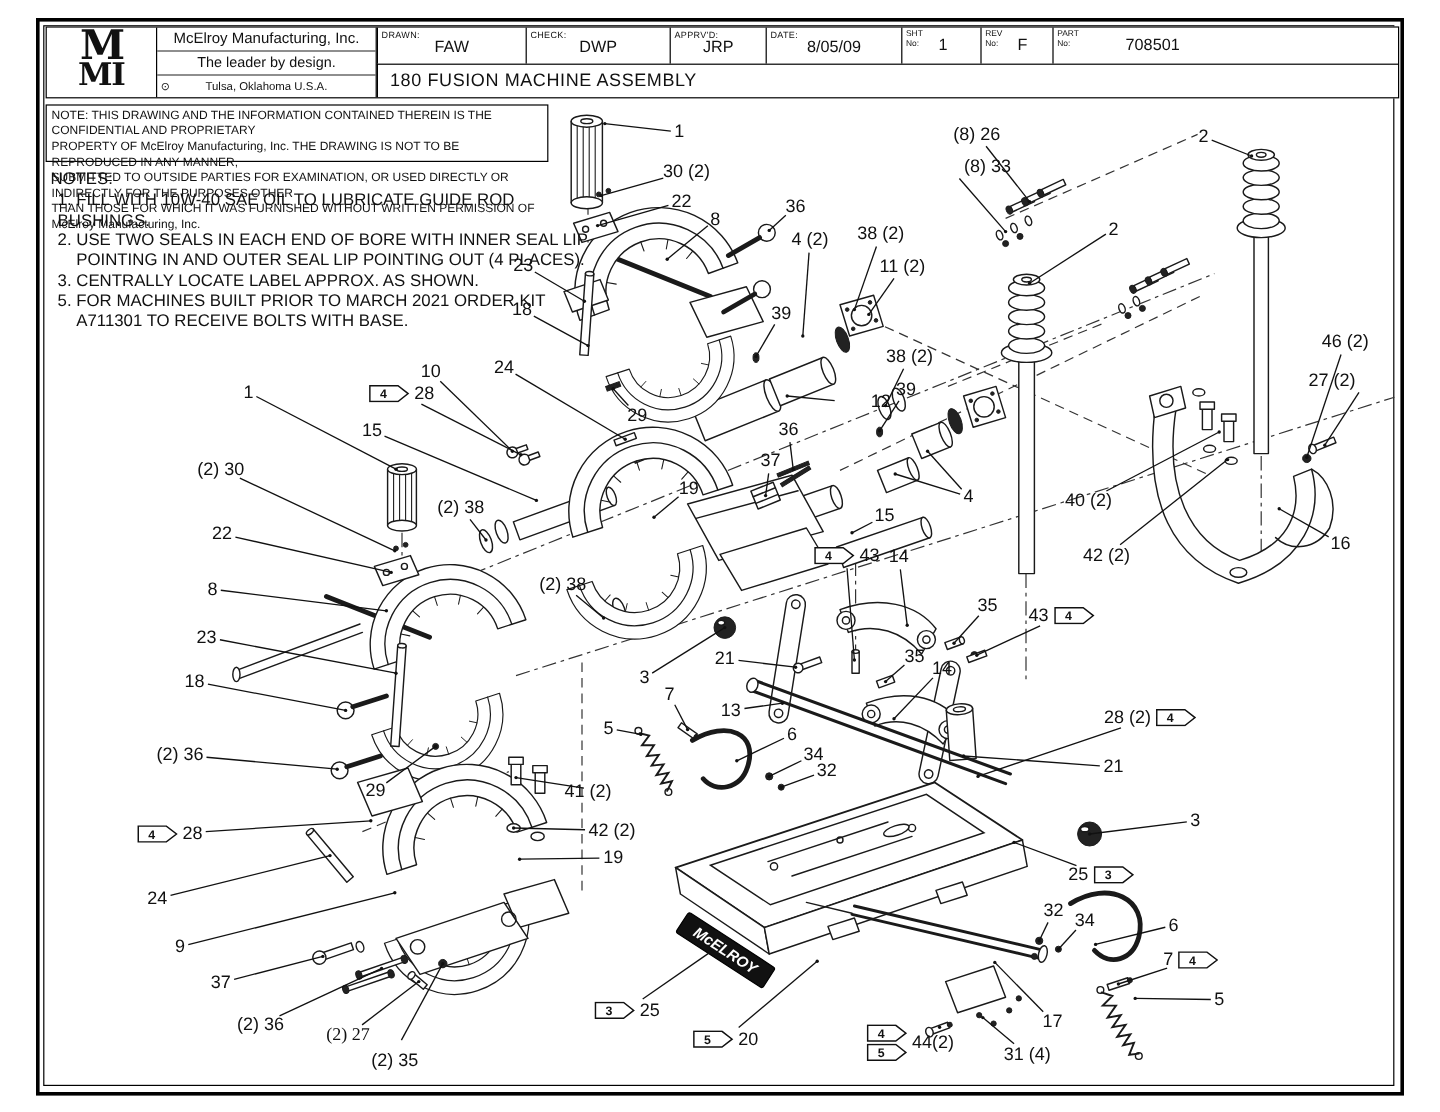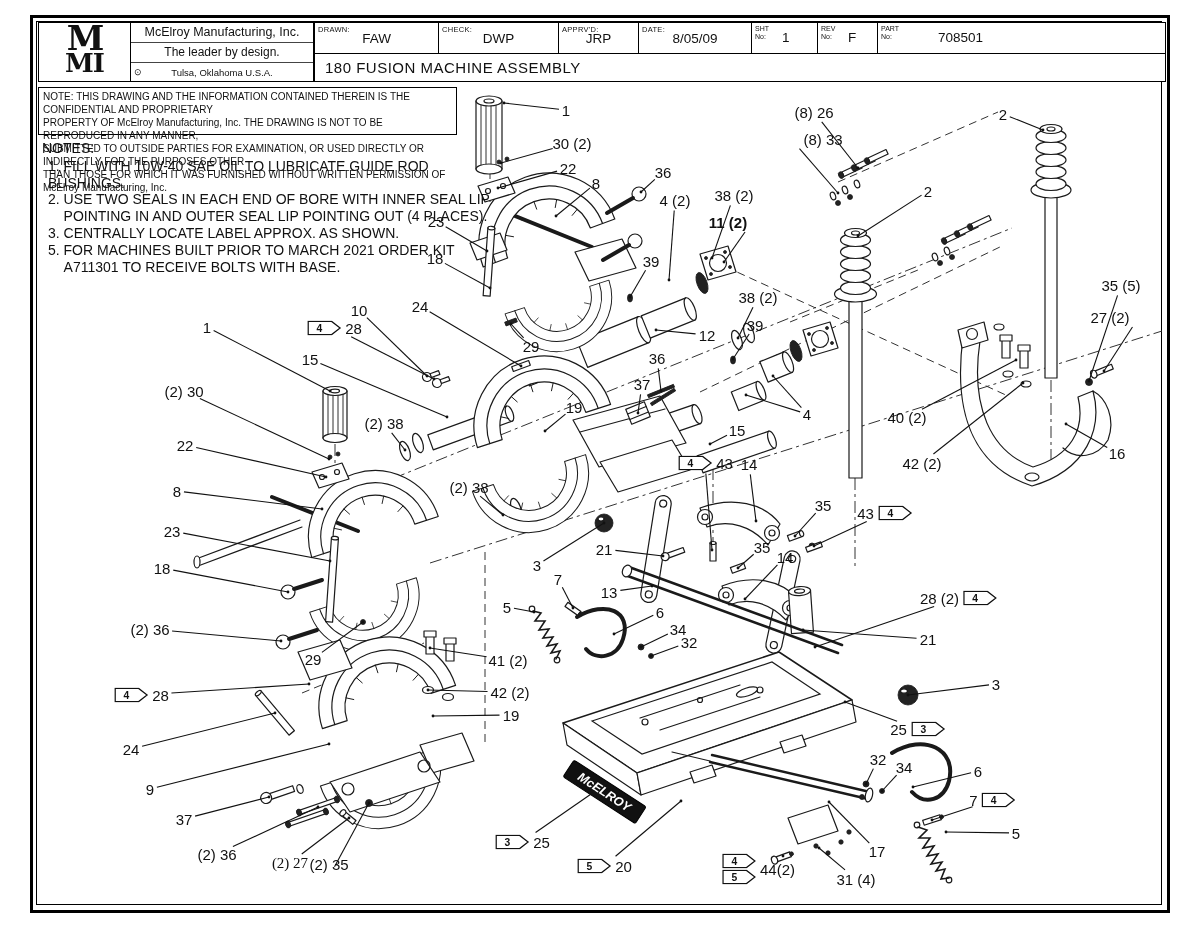--- a/index.html
+++ b/index.html
@@ -658,21 +658,21 @@
       </div>
       <div class="callout" style="left: 435px; top: 258px;">
         <span class="ct">18</span>
       </div>
       <div class="callout" style="left: 675px; top: 200px;">
         <span class="ct">4 (2)</span>
       </div>
       <div class="callout" style="left: 734px; top: 195px;">
         <span class="ct">38 (2)</span>
       </div>
-      <div class="callout" style="left: 728px; top: 222px; font-weight: bold;">
+      <div class="callout" style="left: 752px; top: 222px;">
         <span class="ct">11 (2)</span>
       </div>
       <div class="callout" style="left: 651px; top: 261px;">
         <span class="ct">39</span>
       </div>
       <div class="callout" style="left: 814px; top: 112px;">
         <span class="ct">(8) 26</span>
       </div>
       <div class="callout" style="left: 823px; top: 139px;">
         <span class="ct">(8) 33</span>
@@ -685,21 +685,21 @@
       </div>
       <div class="callout" style="left: 359px; top: 310px;">
         <span class="ct">10</span>
       </div>
       <div class="callout" style="left: 420px; top: 306px;">
         <span class="ct">24</span>
       </div>
       <div class="callout" style="left: 531px; top: 346px;">
         <span class="ct">29</span>
       </div>
-      <div class="callout" style="left: 707px; top: 335px; align-items: center;">
+      <div class="callout" style="left: 734px; top: 335px; align-items: center;">
         <span class="ct">12</span>
       </div>
       <div class="callout" style="left: 758px; top: 297px;">
         <span class="ct">38 (2)</span>
       </div>
       <div class="callout" style="left: 755px; top: 325px;">
         <span class="ct">39</span>
       </div>
       <div class="callout" style="left: 310px; top: 359px;">
         <span class="ct">15</span>
@@ -808,21 +808,21 @@
       </div>
       <div class="callout" style="left: 660px; top: 612px;">
         <span class="ct">6</span>
       </div>
       <div class="callout" style="left: 678px; top: 629px;">
         <span class="ct">34</span>
       </div>
       <div class="callout" style="left: 689px; top: 642px;">
         <span class="ct">32</span>
       </div>
-      <div class="callout" style="left: 508px; top: 660px;">
+      <div class="callout" style="left: 490px; top: 660px;">
         <span class="ct">41 (2)</span>
       </div>
       <div class="callout" style="left: 510px; top: 692px;">
         <span class="ct">42 (2)</span>
       </div>
       <div class="callout" style="left: 511px; top: 715px;">
         <span class="ct">19</span>
       </div>
       <div class="callout" style="left: 141px; top: 695px;">
         <span class="flagcol">
@@ -843,21 +843,21 @@
       </div>
       <div class="callout" style="left: 184px; top: 819px;">
         <span class="ct">37</span>
       </div>
       <div class="callout" style="left: 217px; top: 854px;">
         <span class="ct">(2) 36</span>
       </div>
       <div class="callout" style="left: 290px; top: 863px; font-family: Liberation Serif, serif;">
         <span class="ct">(2) 27</span>
       </div>
-      <div class="callout" style="left: 329px; top: 864px;">
+      <div class="callout" style="left: 329px; top: 884px;">
         <span class="ct">(2) 35</span>
       </div>
       <div class="callout" style="left: 522px; top: 842px;">
         <span class="flagcol">
           <span class="flag">
             <svg viewBox="0 0 36 16">
               <polygon points="1,1 26,1 35,8 26,15 1,15"></polygon>
               <text x="13" y="12">3</text>
             </svg>
           </span>
@@ -952,21 +952,21 @@
       <div class="callout" style="left: 907px; top: 417px;">
         <span class="ct">40 (2)</span>
       </div>
       <div class="callout" style="left: 922px; top: 463px;">
         <span class="ct">42 (2)</span>
       </div>
       <div class="callout" style="left: 1117px; top: 453px;">
         <span class="ct">16</span>
       </div>
       <div class="callout" style="left: 1121px; top: 285px;">
-        <span class="ct">35 (5)</span>
+        <span class="ct">46 (2)</span>
       </div>
       <div class="callout" style="left: 1110px; top: 317px;">
         <span class="ct">27 (2)</span>
       </div>
       <div class="callout" style="left: 807px; top: 414px;">
         <span class="ct">4</span>
       </div>
     </div>
 
   <div class="tblock">

